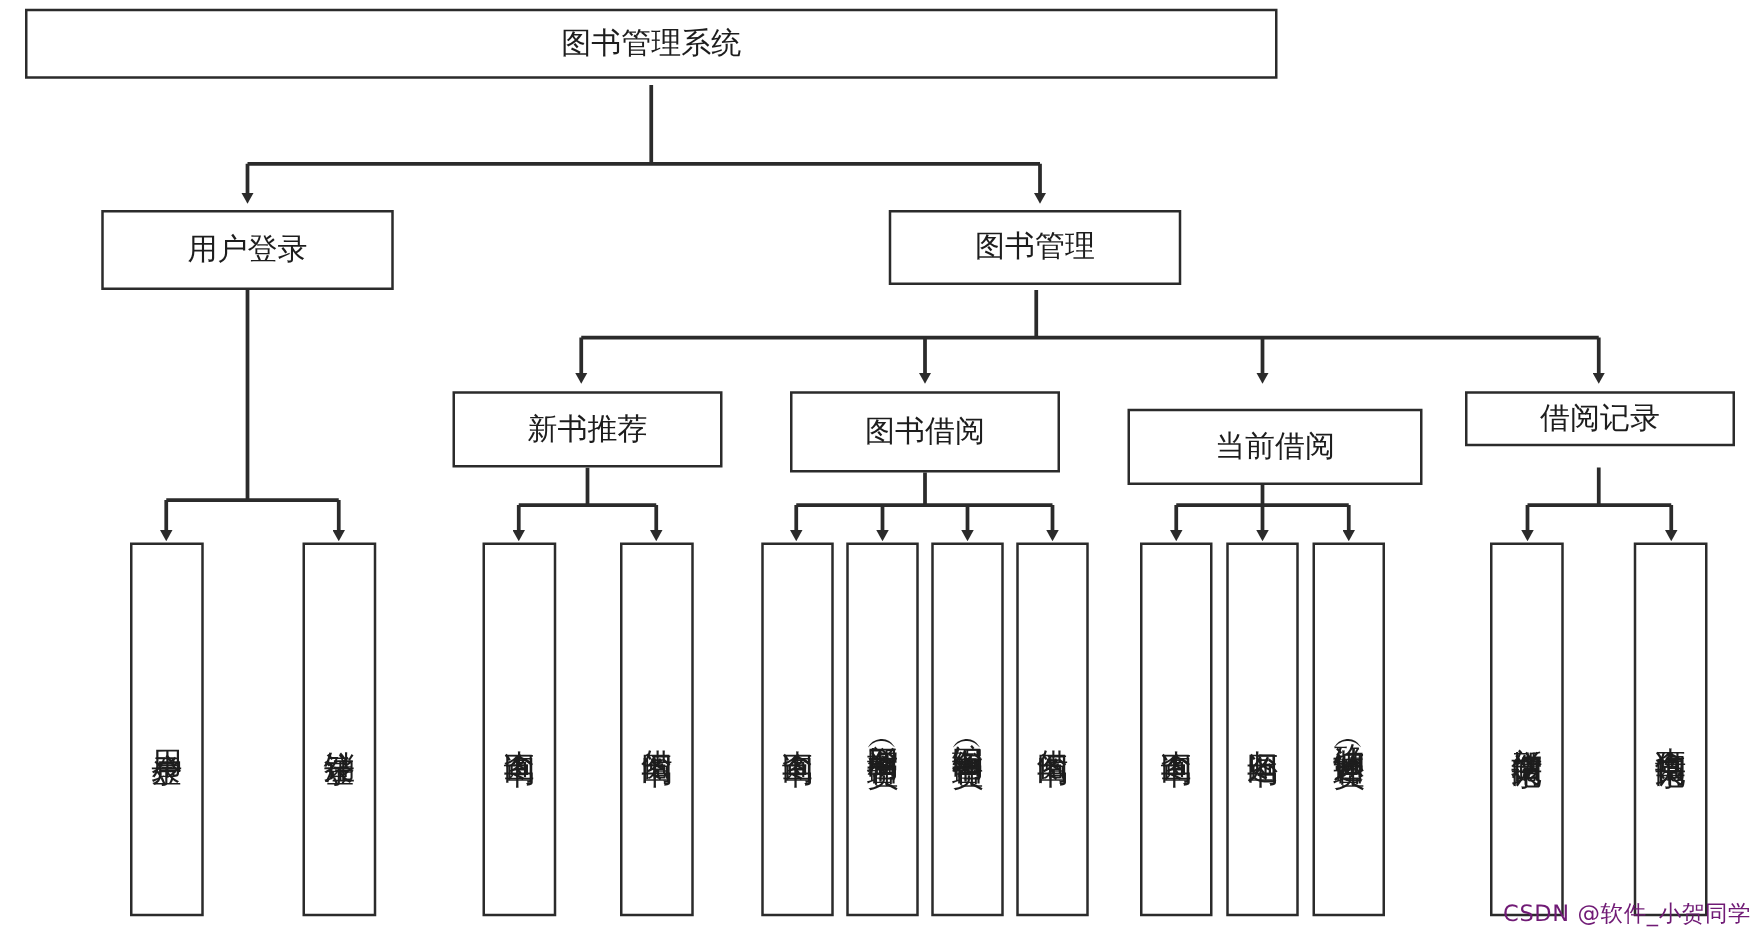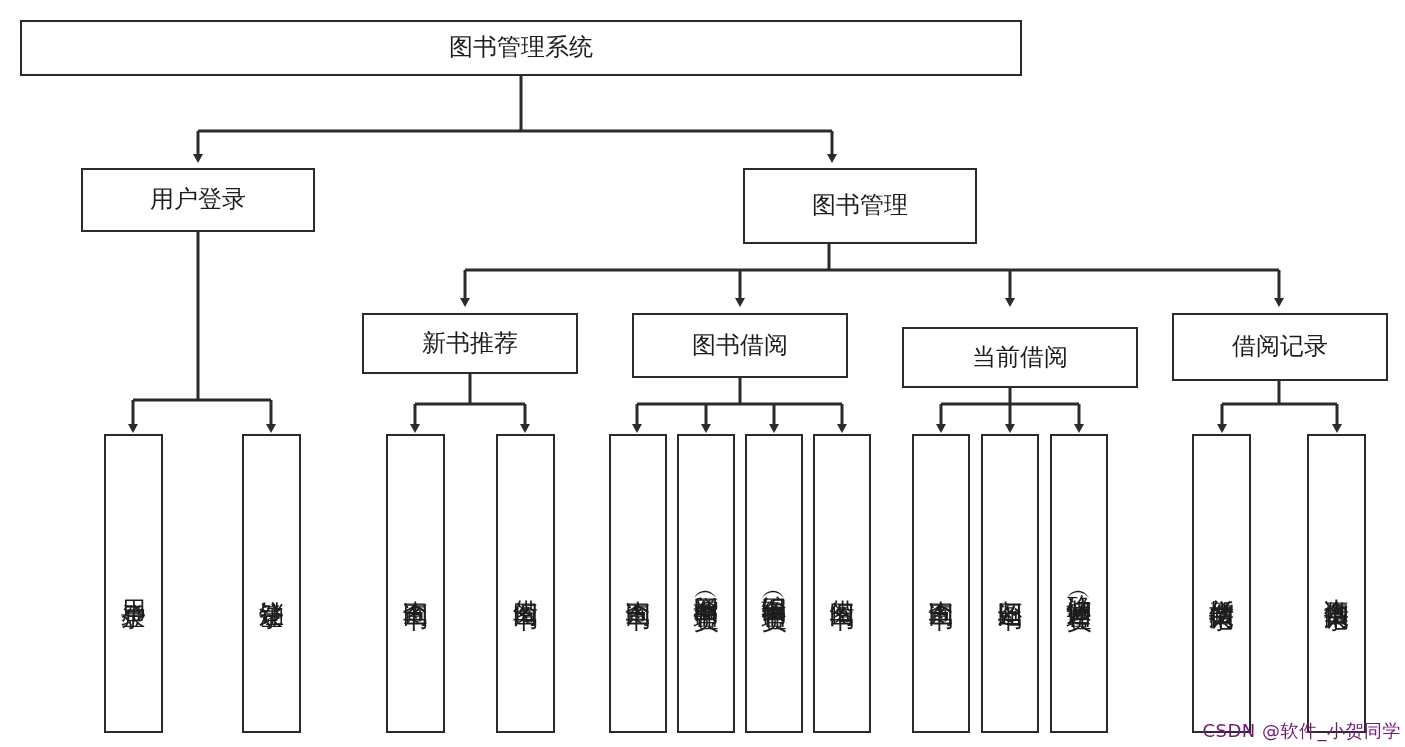--- a/index.html
+++ b/index.html
@@ -110,41 +110,41 @@
       <path d="M1010,404 L1010,426" marker-end="url(#arrow)"></path>
       <path d="M1079,404 L1079,426" marker-end="url(#arrow)"></path>
 
       <path d="M1279,374 L1279,404"></path>
       <path d="M1222,404 L1337,404"></path>
       <path d="M1222,404 L1222,426" marker-end="url(#arrow)"></path>
       <path d="M1337,404 L1337,426" marker-end="url(#arrow)"></path>
     </g>
   </svg>
 
-  <div class="node h" style="left:20px; top:20px; width:1002px; height:56px;">
+  <div class="node h" style="left:20px; top:7px; width:1002px; height:56px;">
     <span class="label">图书管理系统</span>
   </div>
 
   <div class="node h" style="left:81px; top:168px; width:234px; height:64px;">
     <span class="label">用户登录</span>
   </div>
-  <div class="node h" style="left:711px; top:168px; width:234px; height:76px;margin-left:32px;">
+  <div class="node h" style="left:711px; top:168px; width:234px; height:60px;">
     <span class="label">图书管理</span>
   </div>
 
   <div class="node h" style="left:362px; top:313px; width:216px; height:61px;justify-content:center;">
     <span class="label">新书推荐</span>
   </div>
   <div class="node h" style="left:632px; top:313px; width:216px; height:65px;">
     <span class="label">图书借阅</span>
   </div>
   <div class="node h" style="left:902px; top:327px; width:236px; height:61px;">
     <span class="label">当前借阅</span>
   </div>
-  <div class="node h" style="left:1172px; top:313px; width:216px; height:68px;">
+  <div class="node h" style="left:1172px; top:313px; width:216px; height:44px;">
     <span class="label">借阅记录</span>
   </div>
 
   <div class="node v" style="left:104px; top:434px; width:59px; height:299px;">
     <span class="label">用户登录</span>
   </div>
   <div class="node v" style="left:242px; top:434px; width:59px; height:299px;">
     <span class="label">注销登录</span>
   </div>
 

